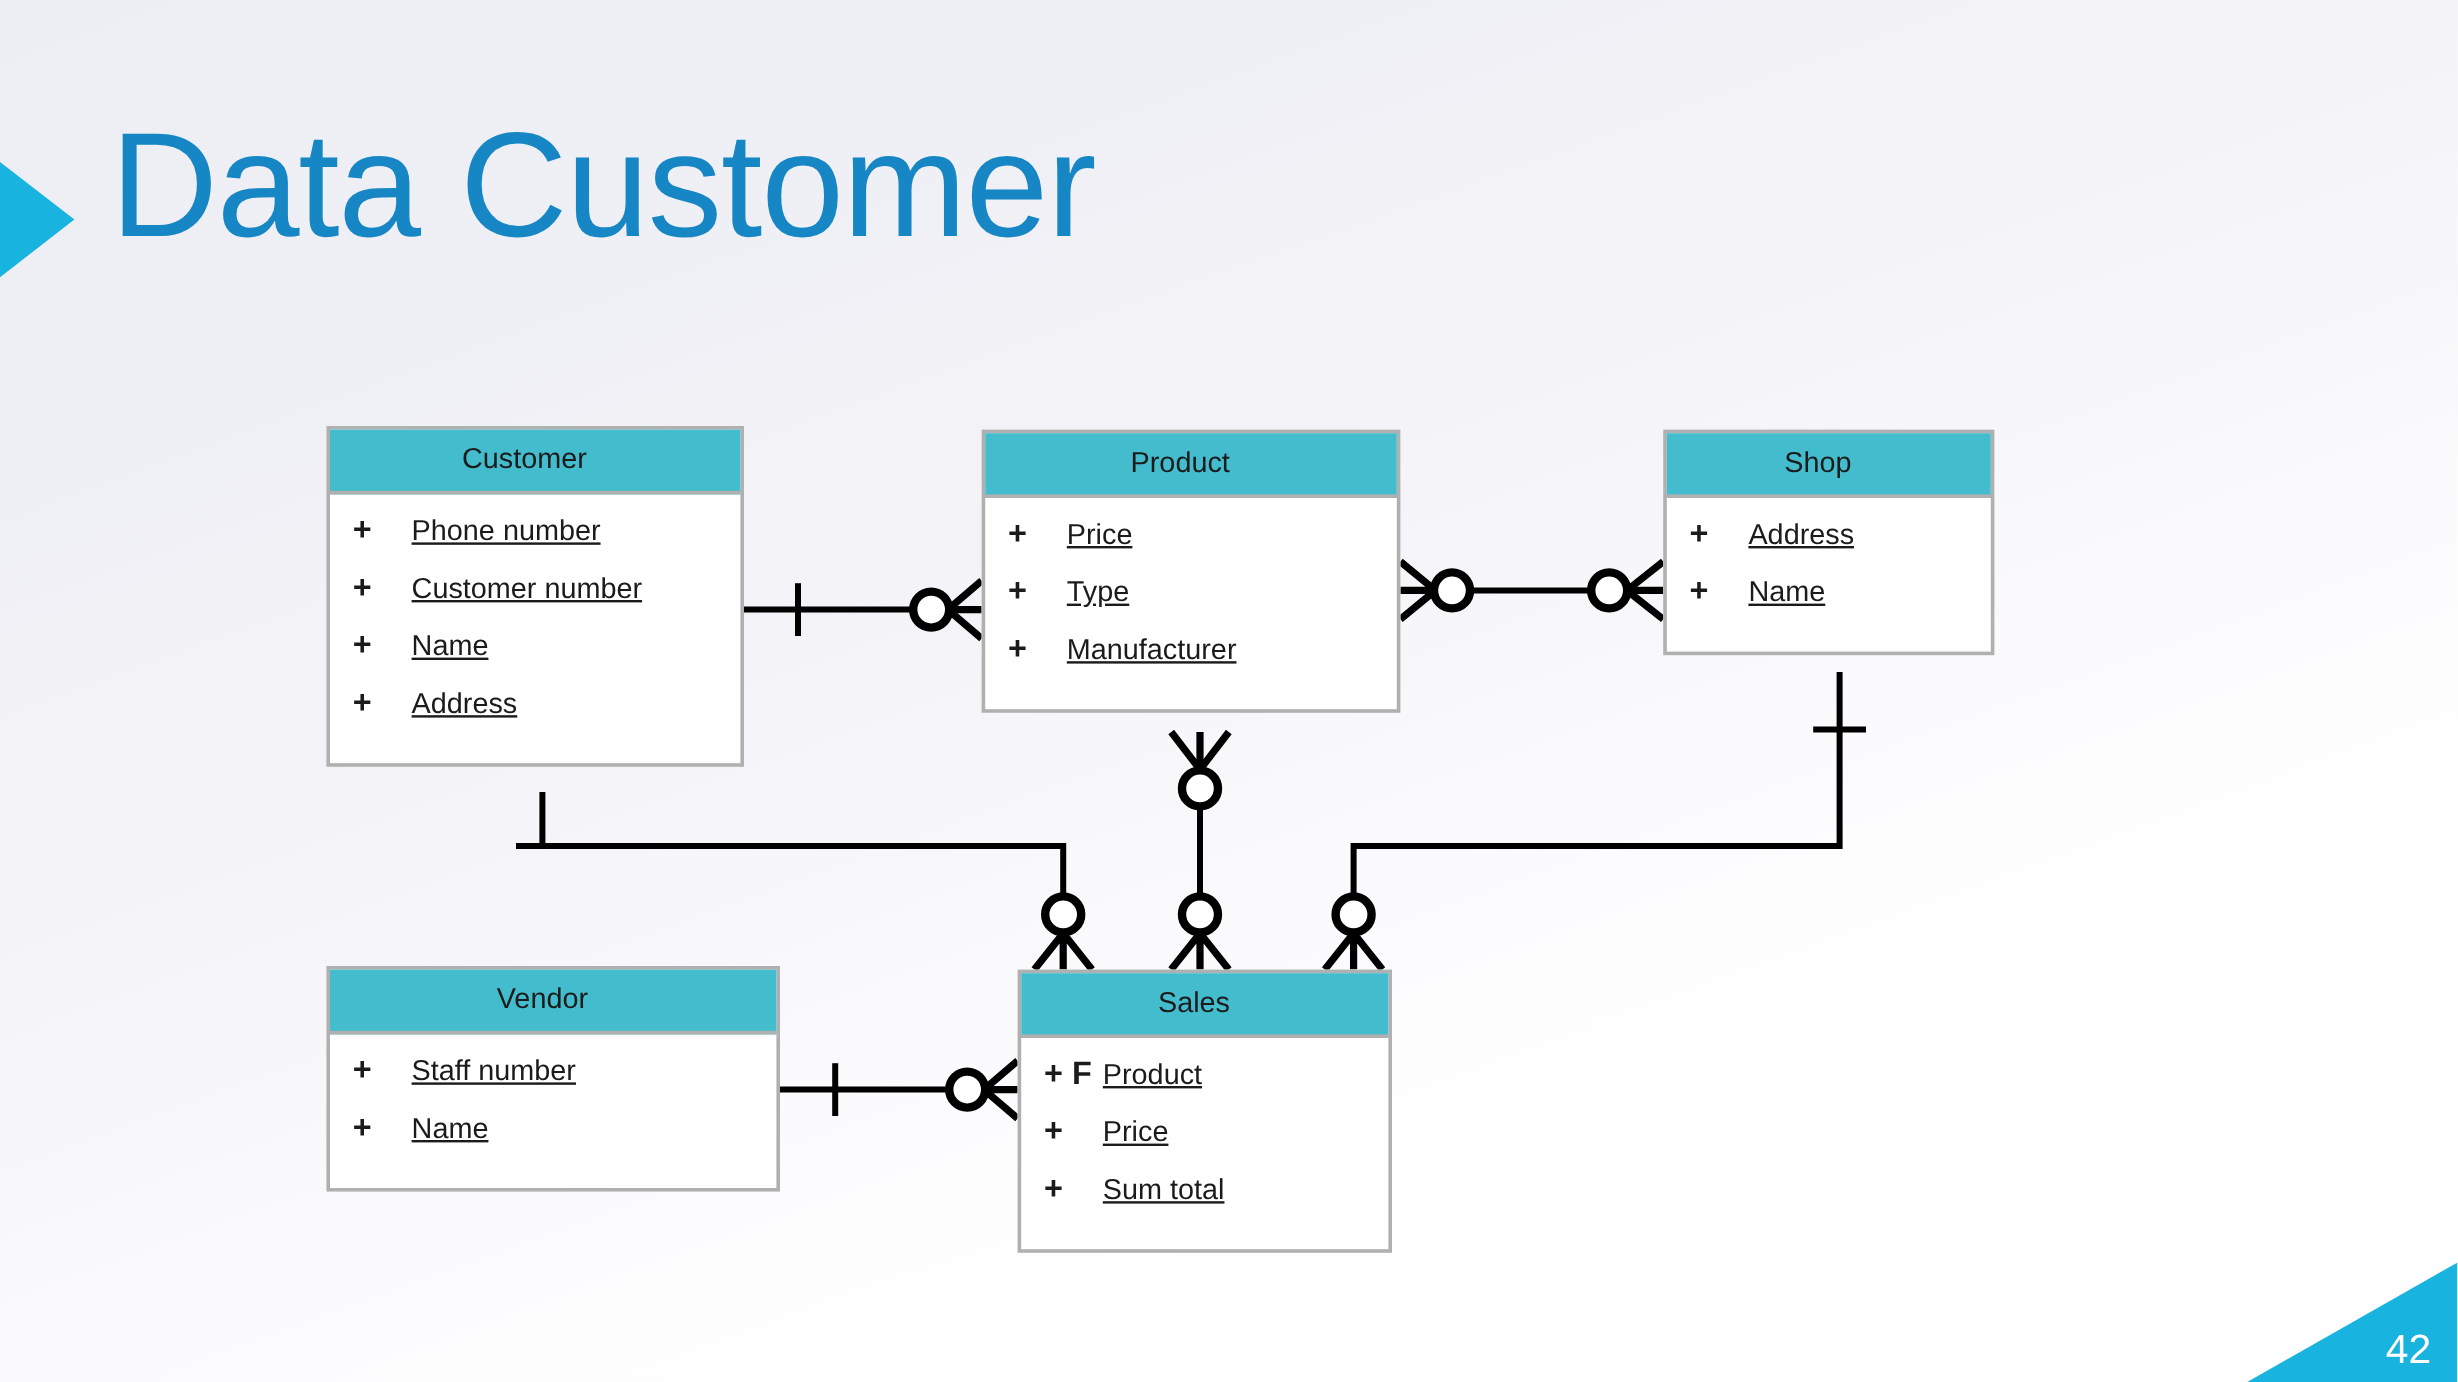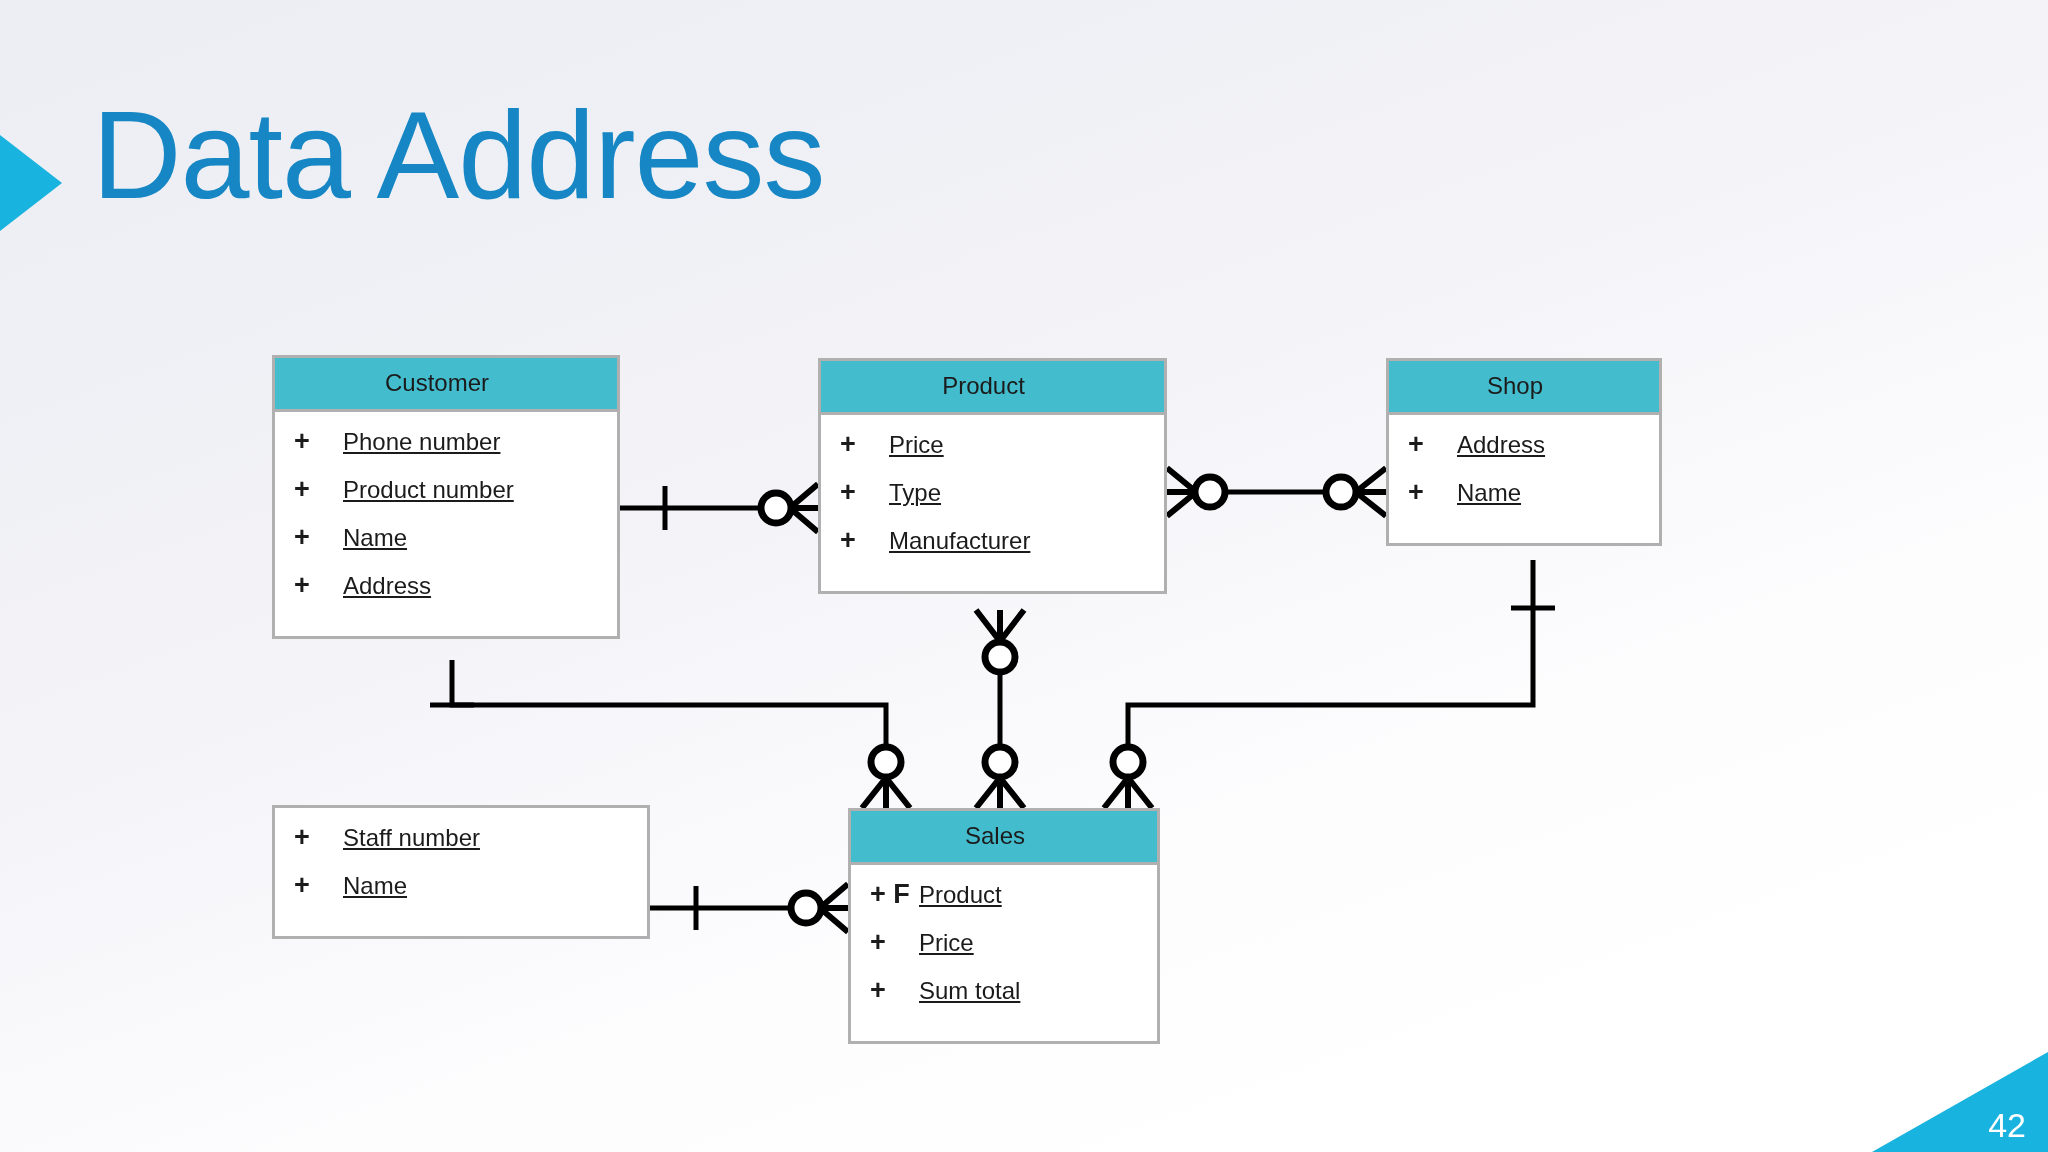--- a/index.html
+++ b/index.html
@@ -131,21 +131,21 @@
     white-space: nowrap;
     text-decoration: underline;
   }
 </style>
 </head>
 <body>
 
 <div id="slide">
 
   <div id="title-arrow"></div>
-  <div id="page-title">Data Address</div>
+  <div id="page-title">Data Customer</div>
 
   <div id="erd">
     <svg id="erd-svg" viewBox="0 0 2048 1152">
       <g stroke="#000000" stroke-width="5" fill="none" stroke-linecap="butt">
 
         <line x1="619" y1="508" x2="818" y2="508"></line>
 
         <line x1="665" y1="486" x2="665" y2="530"></line>
 
         <circle cx="776" cy="508" r="15" stroke="#000000" stroke-width="7" fill="#ffffff"></circle>
@@ -187,21 +187,21 @@
 
     <div class="entity" id="entity-customer" style="left:272px; top:355px; width:348px;">
       <div class="entity-header">Customer</div>
       <div class="entity-body">
         <div class="attr-row">
           <span class="attr-mark">+</span>
           <span class="attr-name">Phone number</span>
         </div>
         <div class="attr-row">
           <span class="attr-mark">+</span>
-          <span class="attr-name">Product number</span>
+          <span class="attr-name">Customer number</span>
         </div>
         <div class="attr-row">
           <span class="attr-mark">+</span>
           <span class="attr-name">Name</span>
         </div>
         <div class="attr-row">
           <span class="attr-mark">+</span>
           <span class="attr-name">Address</span>
         </div>
       </div>
@@ -233,20 +233,21 @@
           <span class="attr-name">Address</span>
         </div>
         <div class="attr-row">
           <span class="attr-mark">+</span>
           <span class="attr-name">Name</span>
         </div>
       </div>
     </div>
 
     <div class="entity" id="entity-vendor" style="left:272px; top:805px; width:378px;">
+      <div class="entity-header">Vendor</div>
       <div class="entity-body">
         <div class="attr-row">
           <span class="attr-mark">+</span>
           <span class="attr-name">Staff number</span>
         </div>
         <div class="attr-row">
           <span class="attr-mark">+</span>
           <span class="attr-name">Name</span>
         </div>
       </div>

